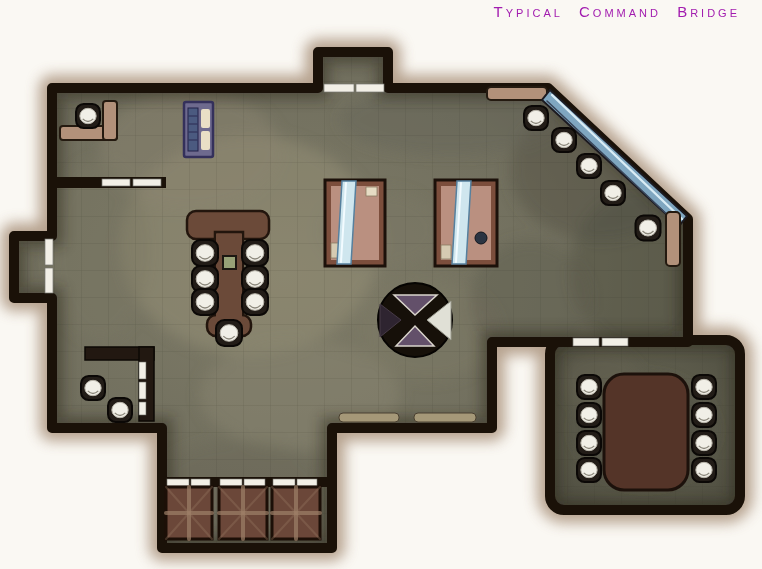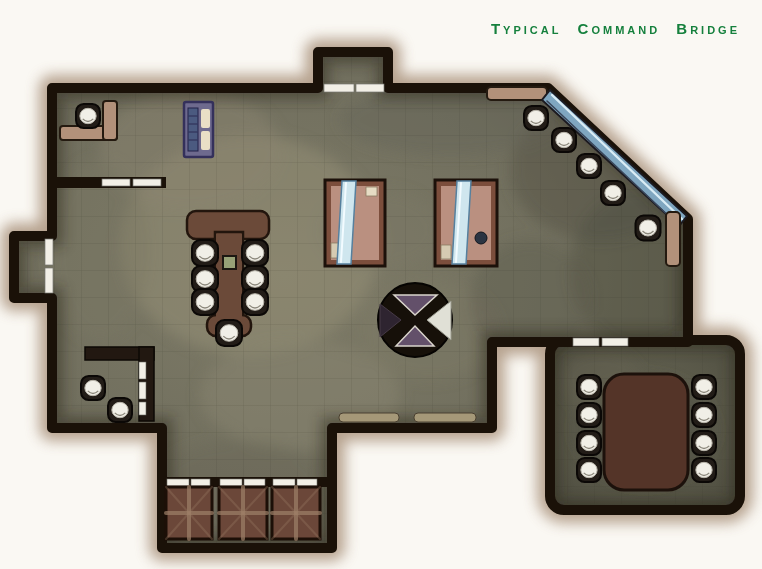--- a/index.html
+++ b/index.html
@@ -5,27 +5,27 @@
   html,body{margin:0;padding:0;background:#ffffff;}
   .page{
     position:relative;
     width:762px;height:569px;
     background:#faf8f3;
     font-family:"Liberation Sans",sans-serif;
     overflow:hidden;
   }
   .map-title{
     position:absolute;
-    top:20px;right:22px;
+    top:3px;right:22px;
     font-variant:small-caps;
-    font-weight:bold;
+    font-weight:normal;
     font-size:15px;
     letter-spacing:3px;
     word-spacing:9px;
-    color:#15803d;
+    color:#a21caf;
     white-space:nowrap;
   }
   svg{position:absolute;top:0;left:0;}
 </style>
 </head>
 <body>
 
 <div class="page">
   <svg id="map" width="762" height="569" viewBox="0 0 762 569">
       <defs>

